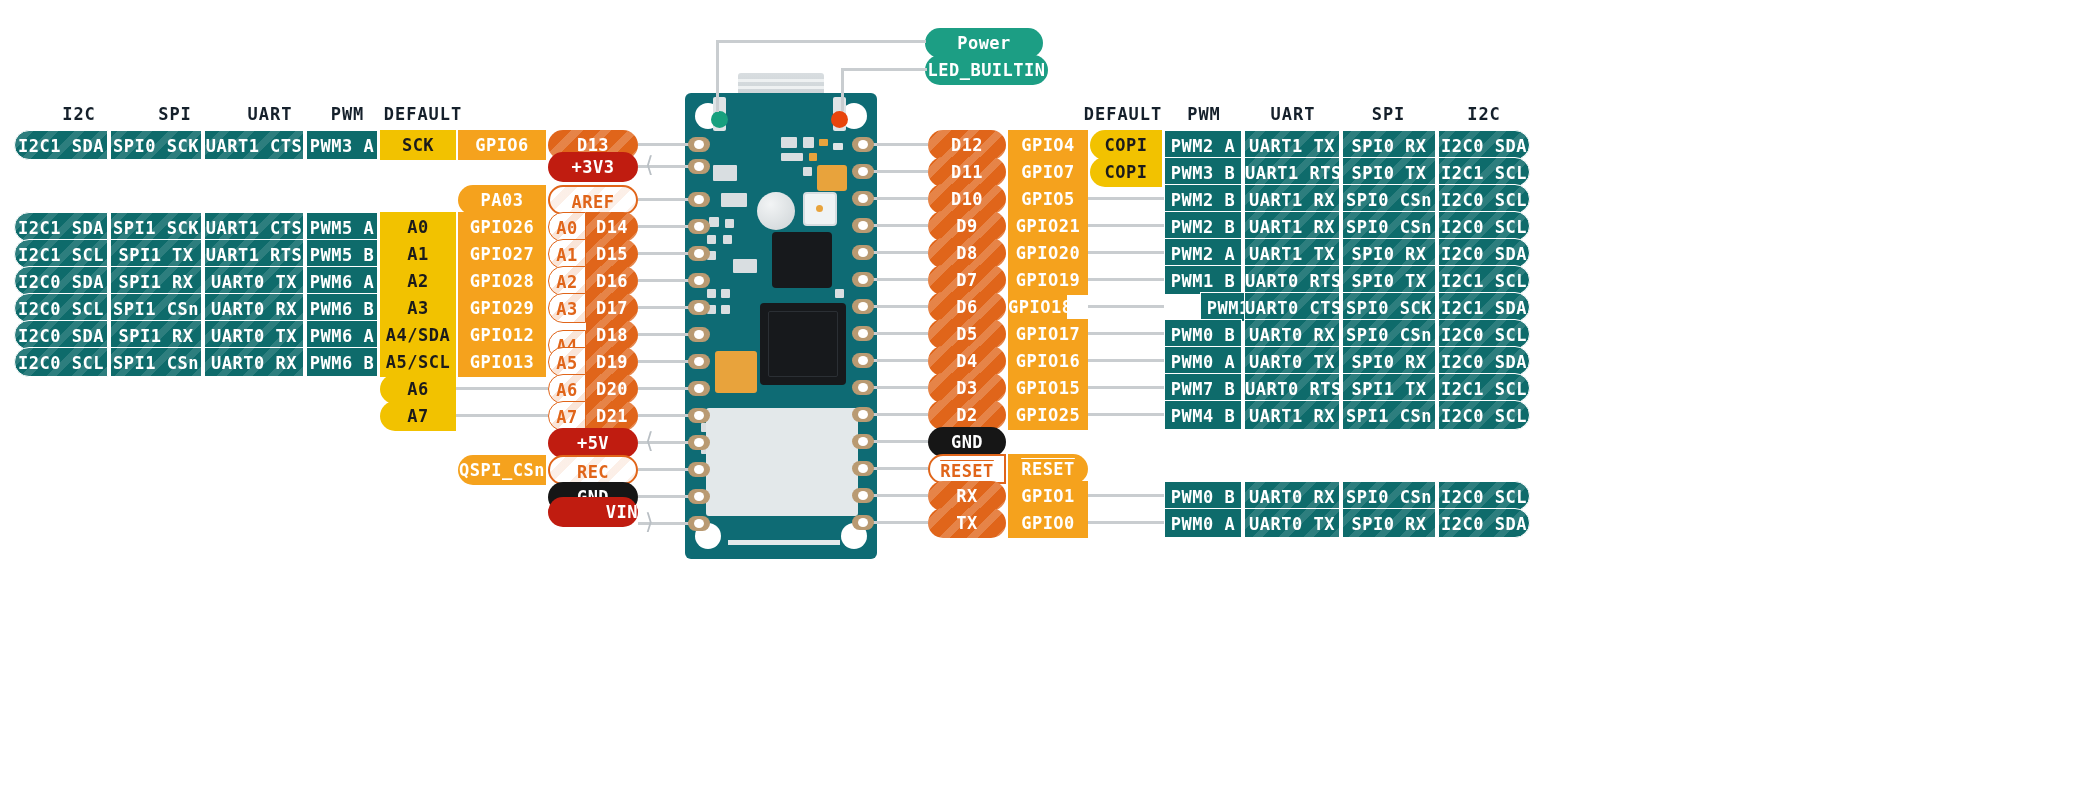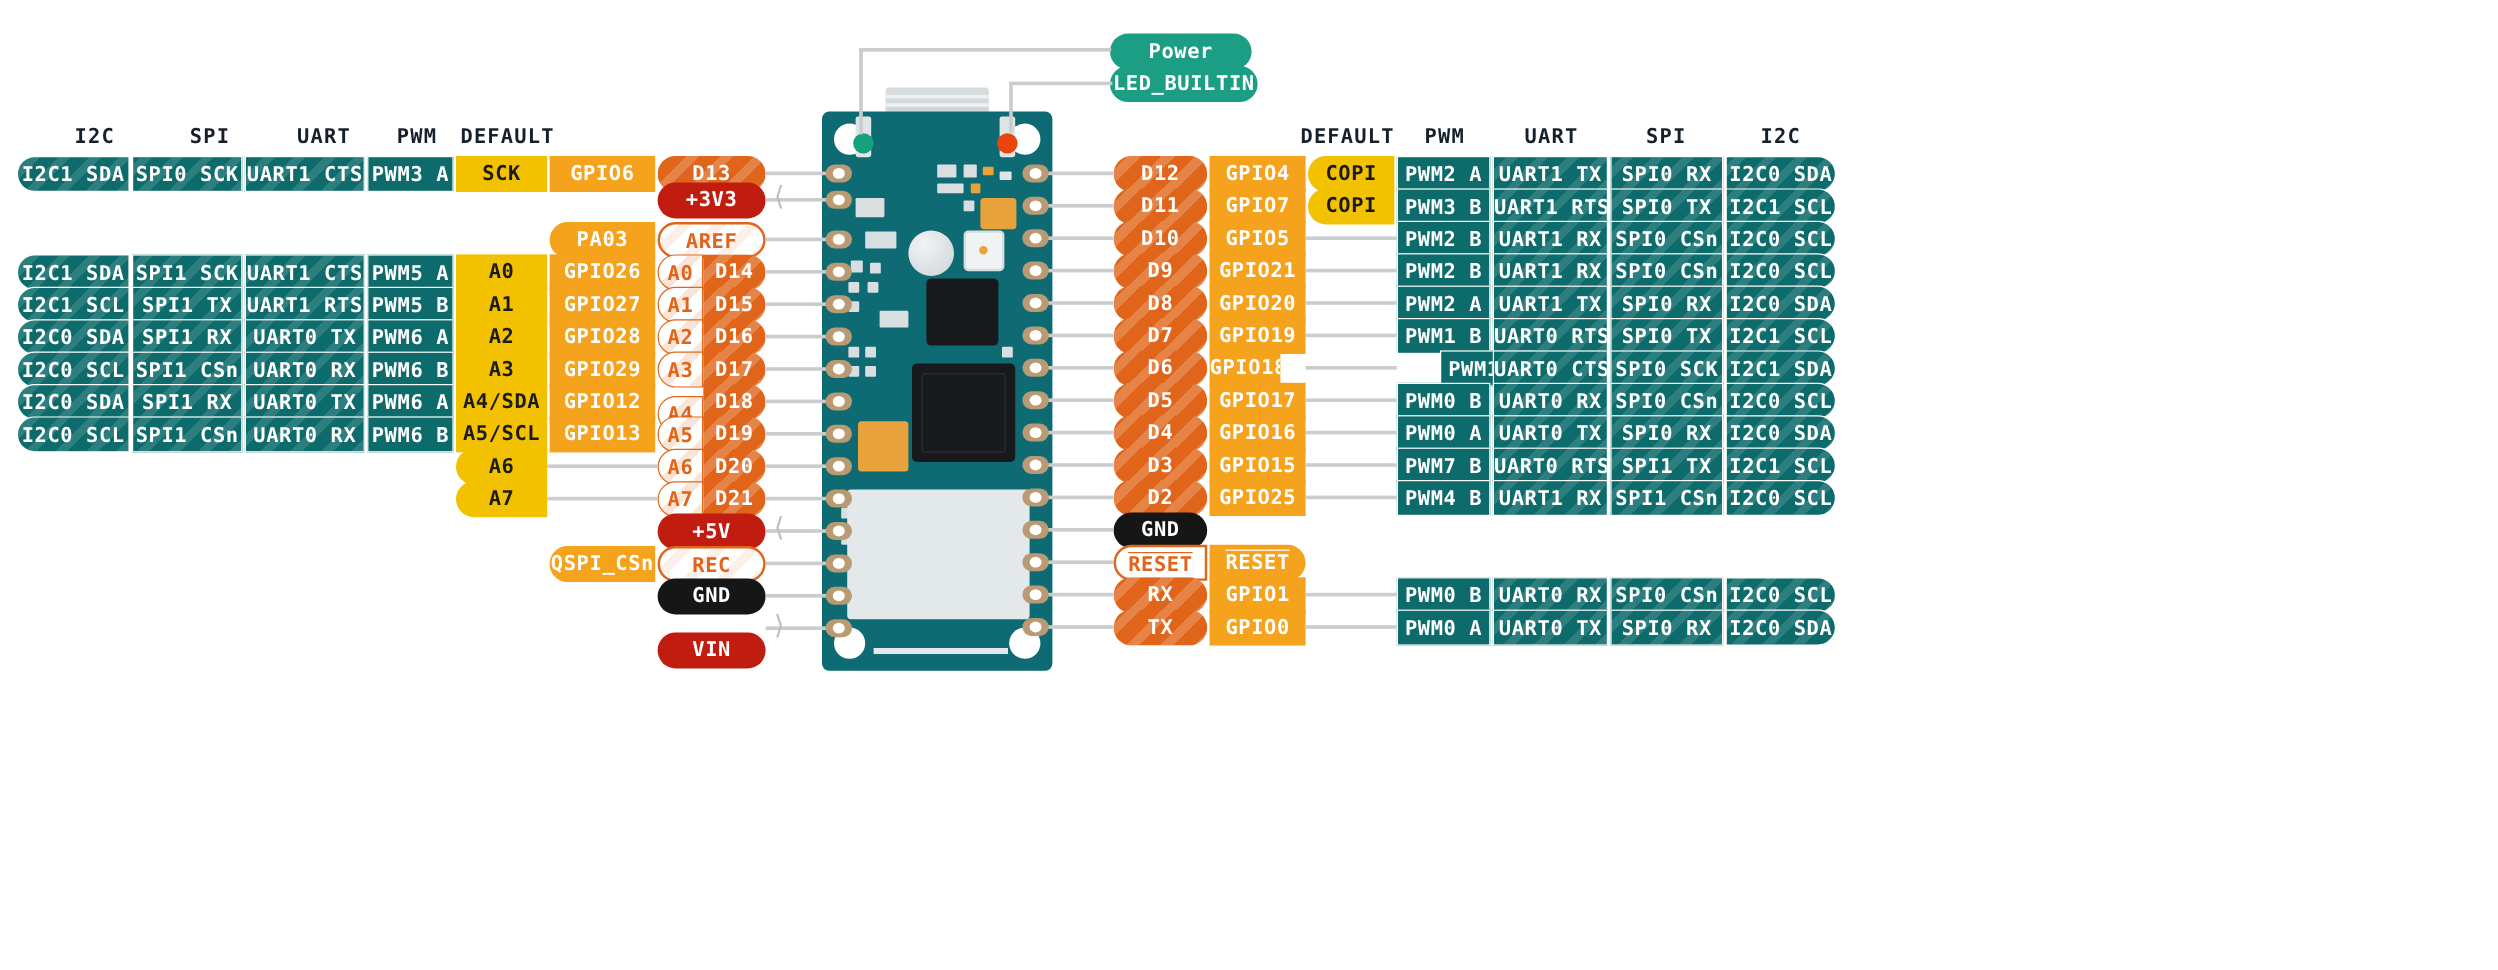--- a/index.html
+++ b/index.html
@@ -293,21 +293,21 @@
       <div class="lead" style="left: 638px; top: 414px; width: 65px;"></div>
       <div class="lead" style="left: 456px; top: 414px; width: 92px;"></div>
       <div class="pill red" style="left: 548px; top: 428px; width: 90px;">+5V</div>
       <div class="lead" style="left: 638px; top: 441px; width: 65px;"></div>
       <div class="arrow" style="left: 645px; top: 431px;">⟨</div>
       <div class="pill orange round-l" style="left: 458px; top: 455px; width: 88px;">QSPI_CSn</div>
       <div class="pill outline round" style="left: 548px; top: 455px; width: 90px;">REC</div>
       <div class="lead" style="left: 638px; top: 468px; width: 65px;"></div>
       <div class="pill black" style="left: 548px; top: 482px; width: 90px;">GND</div>
       <div class="lead" style="left: 638px; top: 495px; width: 65px;"></div>
-      <div class="pill red" style="left: 548px; top: 527px; width: 90px;">VIN</div>
+      <div class="pill red" style="left: 548px; top: 497px; width: 90px; text-align: right;">VIN</div>
       <div class="lead" style="left: 638px; top: 522px; width: 65px;"></div>
       <div class="arrow" style="left: 645px; top: 512px;">⟩</div>
       <div class="pad" style="left: 688px; top: 137px;"></div>
       <div class="pad" style="left: 688px; top: 159px;"></div>
       <div class="pad" style="left: 688px; top: 192px;"></div>
       <div class="pad" style="left: 688px; top: 219px;"></div>
       <div class="pad" style="left: 688px; top: 246px;"></div>
       <div class="pad" style="left: 688px; top: 273px;"></div>
       <div class="pad" style="left: 688px; top: 300px;"></div>
       <div class="pad" style="left: 688px; top: 327px;"></div>

